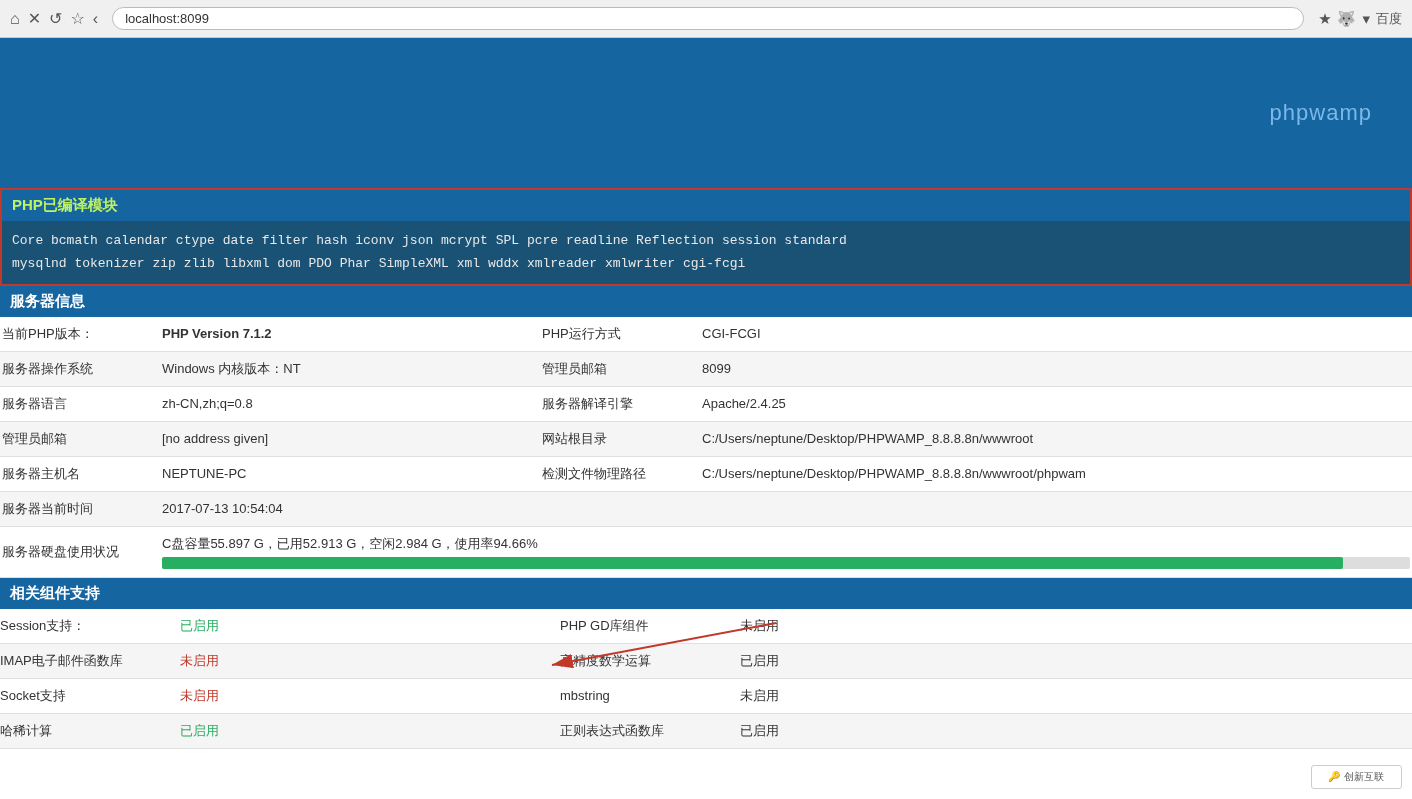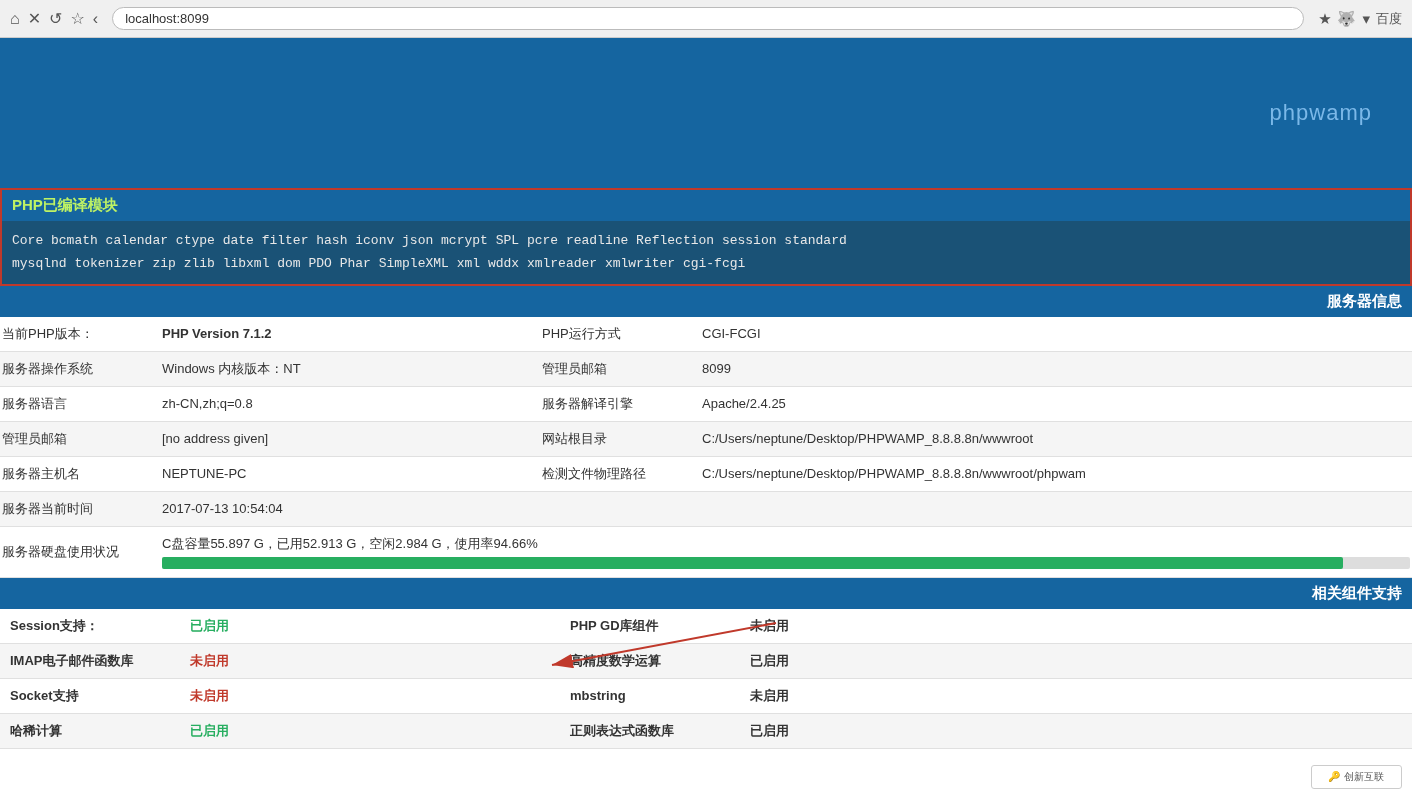--- a/index.html
+++ b/index.html
@@ -47,21 +47,20 @@
       letter-spacing: 1px;
     }
 
     
     .section-header {
       background: #1565a0;
       color: #fff;
       padding: 6px 10px;
       font-size: 15px;
       font-weight: bold;
-      text-align: right;
     }
 
     
     .php-modules-section {
       border: 2px solid #c0392b;
       margin: 0;
     }
     .php-modules-header {
       background: #1565a0;
       color: #bef264;
@@ -136,24 +135,23 @@
       border-radius: 3px;
       z-index: 999;
     }
 
     
     .component-table {
       width: 100%;
       border-collapse: collapse;
     }
     .component-table td {
-      padding: 8px 10px;
+      padding: 8px 0;
       border-bottom: 1px solid #e0e0e0;
       vertical-align: middle;
-      font-weight: bold;
     }
     .component-table tr:nth-child(even) td { background: #f5f5f5; }
     .component-table tr:nth-child(odd) td { background: #fff; }
     .col-name { width: 180px; color: #333; }
     .col-status { width: 380px; }
     .col-name2 { width: 180px; color: #333; }
     .col-status2 { color: #333; }
   </style>
 </head>
 <body>

